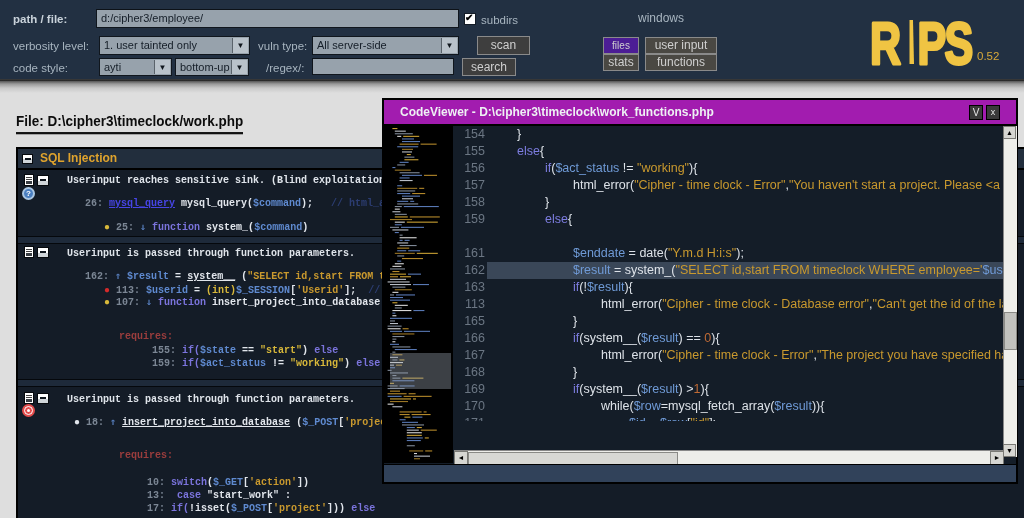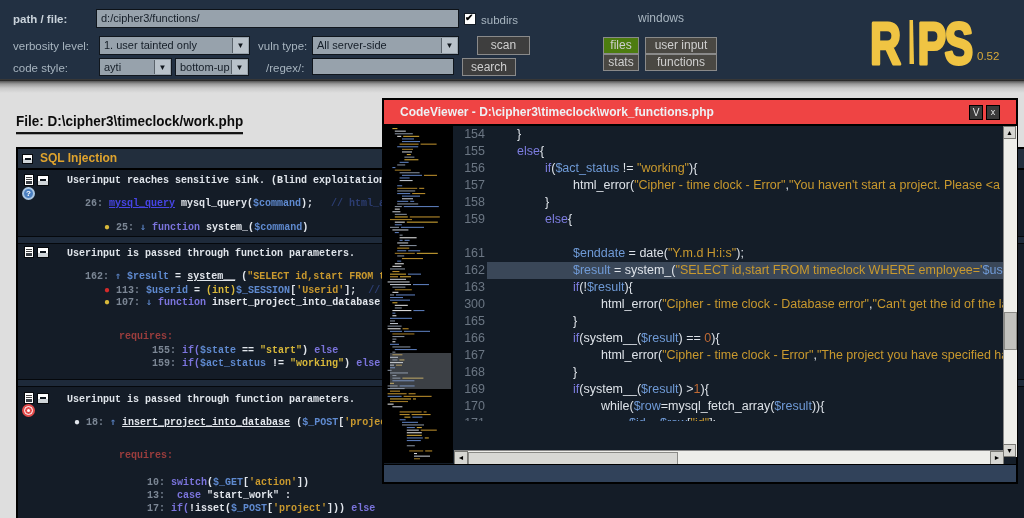--- a/index.html
+++ b/index.html
@@ -40,59 +40,59 @@
 .sep{position:absolute;left:0;width:100%;height:6px;background:#1e2a3a;border-top:1px solid #05080c;border-bottom:1px solid #05080c;}
 
 .icminus{position:absolute;width:10px;height:9px;background:linear-gradient(#fff 0 55%,#cfd4d8 55% 100%);border:1px solid #06090d;}
 .icminus:before{content:"";position:absolute;left:2px;top:3px;width:6px;height:2px;background:#10161d;}
 .icfile{position:absolute;width:8px;height:10px;background:#fff;border:1px solid #06090d;}
 .icfile:before{content:"";position:absolute;left:1px;top:2px;width:6px;height:1px;background:#444;box-shadow:0 2px 0 #444,0 4px 0 #888;}
 .icfile:after{content:"";position:absolute;left:1px;bottom:1px;width:6px;height:3px;background:#3a3f45;}
 
 #cv{position:absolute;left:382px;top:98px;width:636px;height:386px;background:#141d28;
  border:2px solid #000;box-sizing:border-box;}
-#cvtitle{position:absolute;left:0;top:0;width:100%;height:24px;background:#ef4444;border-bottom:2px solid #000;}
+#cvtitle{position:absolute;left:0;top:0;width:100%;height:24px;background:#a21caf;border-bottom:2px solid #000;}
 #cvbottom{position:absolute;left:0;bottom:0;width:100%;height:17px;background:#31425a;border-top:1px solid #000;}
 .cvbtn{position:absolute;width:12px;height:13px;background:#3a3a3a;border:1px solid #000;
  color:#e8e8e8;text-align:center;}
 .cline{position:absolute;left:0;width:550px;height:17px;line-height:17px;font-size:12.5px;color:#dde2e8;white-space:pre;}
 .cline .ln{position:absolute;left:2px;width:30px;text-align:right;color:#6b7683;}
 .cline .ct{position:absolute;top:0;}
 .cvblue{color:#6f9ad6;}
 .cvpurp{color:#7d7de0;}
 .cvorng{color:#c9992e;}
 .cvnum{color:#c06a35;}
 
 .sbtn{position:absolute;background:#d6d6d2;border:1px solid #7a7a76;color:#000;text-align:center;}
 </style>
 </head>
 <body>
 <div id="topbar">
   <div class="tblabel" style="left:13px;top:13px;font-weight:bold;color:#c9d2da;font-size:11.5px;">path / file:</div>
-  <div class="tbinput" style="left:96px;top:9px;width:357px;height:17px;">d:/cipher3/functions/</div>
+  <div class="tbinput" style="left:96px;top:9px;width:357px;height:17px;">d:/cipher3/employee/</div>
   <div class="abs" style="left:464px;top:13px;width:10px;height:10px;background:#fff;border:1px solid #141c26;">
     <div class="abs" style="left:0px;top:-2px;color:#000;font-size:10px;font-weight:bold;">✔</div>
   </div>
   <div class="tblabel" style="left:481px;top:14px;">subdirs</div>
 
   <div class="tblabel" style="left:13px;top:40px;">verbosity level:</div>
   <div class="dd" style="left:99px;top:36px;width:145px;height:17px;">1. user tainted only<div class="arr"></div></div>
   <div class="tblabel" style="left:258px;top:40px;">vuln type:</div>
   <div class="dd" style="left:312px;top:36px;width:141px;height:17px;">All server-side<div class="arr"></div></div>
   <div class="dbtn" style="left:477px;top:36px;width:51px;height:17px;line-height:17px;">scan</div>
 
   <div class="tblabel" style="left:13px;top:62px;">code style:</div>
   <div class="dd" style="left:99px;top:58px;width:67px;height:16px;">ayti<div class="arr"></div></div>
   <div class="dd" style="left:175px;top:58px;width:68px;height:16px;">bottom-up<div class="arr"></div></div>
   <div class="tblabel" style="left:266px;top:62px;">/regex/:</div>
   <div class="tbinput" style="left:312px;top:58px;width:136px;height:15px;"></div>
   <div class="dbtn" style="left:462px;top:58px;width:52px;height:16px;line-height:16px;">search</div>
 
   <div class="tblabel" style="left:638px;top:11px;font-size:12px;">windows</div>
-  <div class="dbtn" style="left:603px;top:37px;width:34px;height:15px;line-height:15px;font-size:12px;background:#4d7c0f;">files</div>
+  <div class="dbtn" style="left:603px;top:37px;width:34px;height:15px;line-height:15px;font-size:10px;background:#4c1d95;">files</div>
   <div class="dbtn" style="left:645px;top:37px;width:70px;height:15px;line-height:15px;font-size:12px;background:#4a4843;">user input</div>
   <div class="dbtn" style="left:603px;top:54px;width:34px;height:15px;line-height:15px;font-size:12px;background:#4a4843;">stats</div>
   <div class="dbtn" style="left:645px;top:54px;width:70px;height:15px;line-height:15px;font-size:12px;background:#4a4843;">functions</div>
 
   <svg class="abs" style="left:862px;top:10px;" width="160" height="60">
     <g fill="#f0c443">
       <g font-family="Liberation Sans" font-weight="bold" font-size="59" transform="scale(0.73,1)" stroke="#f0c443" stroke-width="3" stroke-linejoin="round" paint-order="stroke">
         <text x="11" y="53.5">R</text>
         <text x="76" y="53.5">P</text>
         <text x="113" y="53.5">S</text>
@@ -318,21 +318,21 @@
       <div class="cline" style="top:25.5px;"><span class="ln">154</span><span class="ct" style="left:64px;">}</span></div>
       <div class="cline" style="top:42.5px;"><span class="ln">155</span><span class="ct" style="left:64px;"><span class="cvpurp">else</span>{</span></div>
       <div class="cline" style="top:59.5px;"><span class="ln">156</span><span class="ct" style="left:92px;"><span class="cvpurp">if</span>(<span class="cvblue">$act_status</span> != <span class="cvorng">"working"</span>){</span></div>
       <div class="cline" style="top:76.5px;"><span class="ln">157</span><span class="ct" style="left:120px;">html_error(<span class="cvorng">"Cipher - time clock - Error"</span>,<span class="cvorng">"You haven't start a project. Please &lt;a href</span></span></div>
       <div class="cline" style="top:93.5px;"><span class="ln">158</span><span class="ct" style="left:92px;">}</span></div>
       <div class="cline" style="top:110.5px;"><span class="ln">159</span><span class="ct" style="left:92px;"><span class="cvpurp">else</span>{</span></div>
       <div class="cline" style="top:144.5px;"><span class="ln">161</span><span class="ct" style="left:120px;"><span class="cvblue">$enddate</span> = date(<span class="cvorng">"Y.m.d H:i:s"</span>);</span></div>
       <div class="abs" style="left:34px;top:161.5px;width:516px;height:17px;background:#3a4758;"></div>
       <div class="cline" style="top:161.5px;"><span class="ln">162</span><span class="ct" style="left:120px;"><span class="cvblue">$result</span> = system_(<span class="cvorng">"SELECT id,start FROM timeclock WHERE employee='</span><span class="cvblue">$userid</span></span></div>
       <div class="cline" style="top:178.5px;"><span class="ln">163</span><span class="ct" style="left:120px;"><span class="cvpurp">if</span>(!<span class="cvblue">$result</span>){</span></div>
-      <div class="cline" style="top:195.5px;"><span class="ln">300</span><span class="ct" style="left:148px;">html_error(<span class="cvorng">"Cipher - time clock - Database error"</span>,<span class="cvorng">"Can't get the id of the last</span></span></div>
+      <div class="cline" style="top:195.5px;"><span class="ln">113</span><span class="ct" style="left:148px;">html_error(<span class="cvorng">"Cipher - time clock - Database error"</span>,<span class="cvorng">"Can't get the id of the last</span></span></div>
       <div class="cline" style="top:212.5px;"><span class="ln">165</span><span class="ct" style="left:120px;">}</span></div>
       <div class="cline" style="top:229.5px;"><span class="ln">166</span><span class="ct" style="left:120px;"><span class="cvpurp">if</span>(system__(<span class="cvblue">$result</span>) == <span class="cvnum">0</span>){</span></div>
       <div class="cline" style="top:246.5px;"><span class="ln">167</span><span class="ct" style="left:148px;">html_error(<span class="cvorng">"Cipher - time clock - Error"</span>,<span class="cvorng">"The project you have specified has</span></span></div>
       <div class="cline" style="top:263.5px;"><span class="ln">168</span><span class="ct" style="left:120px;">}</span></div>
       <div class="cline" style="top:280.5px;padding-left:24px;"><span class="ln">169</span><span class="ct" style="left:120px;"><span class="cvpurp">if</span>(system__(<span class="cvblue">$result</span>) &gt;<span class="cvnum">1</span>){</span></div>
       <div class="cline" style="top:297.5px;"><span class="ln">170</span><span class="ct" style="left:148px;">while(<span class="cvblue">$row</span>=mysql_fetch_array(<span class="cvblue">$result</span>)){</span></div>
       <div class="cline" style="top:314.5px;"><span class="ln">171</span><span class="ct" style="left:176px;"><span class="cvblue">$id</span> = <span class="cvblue">$row</span>[<span class="cvorng">"id"</span>];</span></div>
       <div class="cline" style="top:331.5px;"><span class="ln">172</span><span class="ct" style="left:148px;">}</span></div>
     </div>
 

